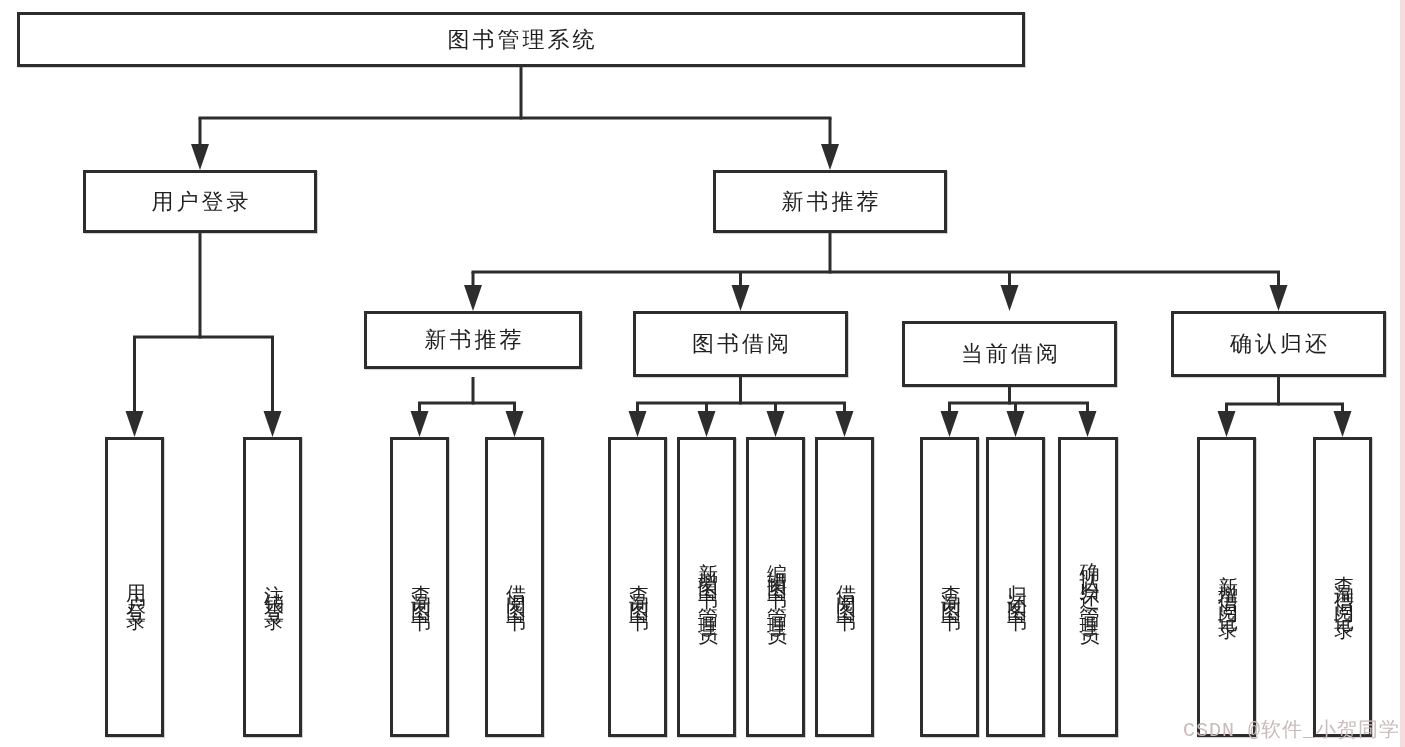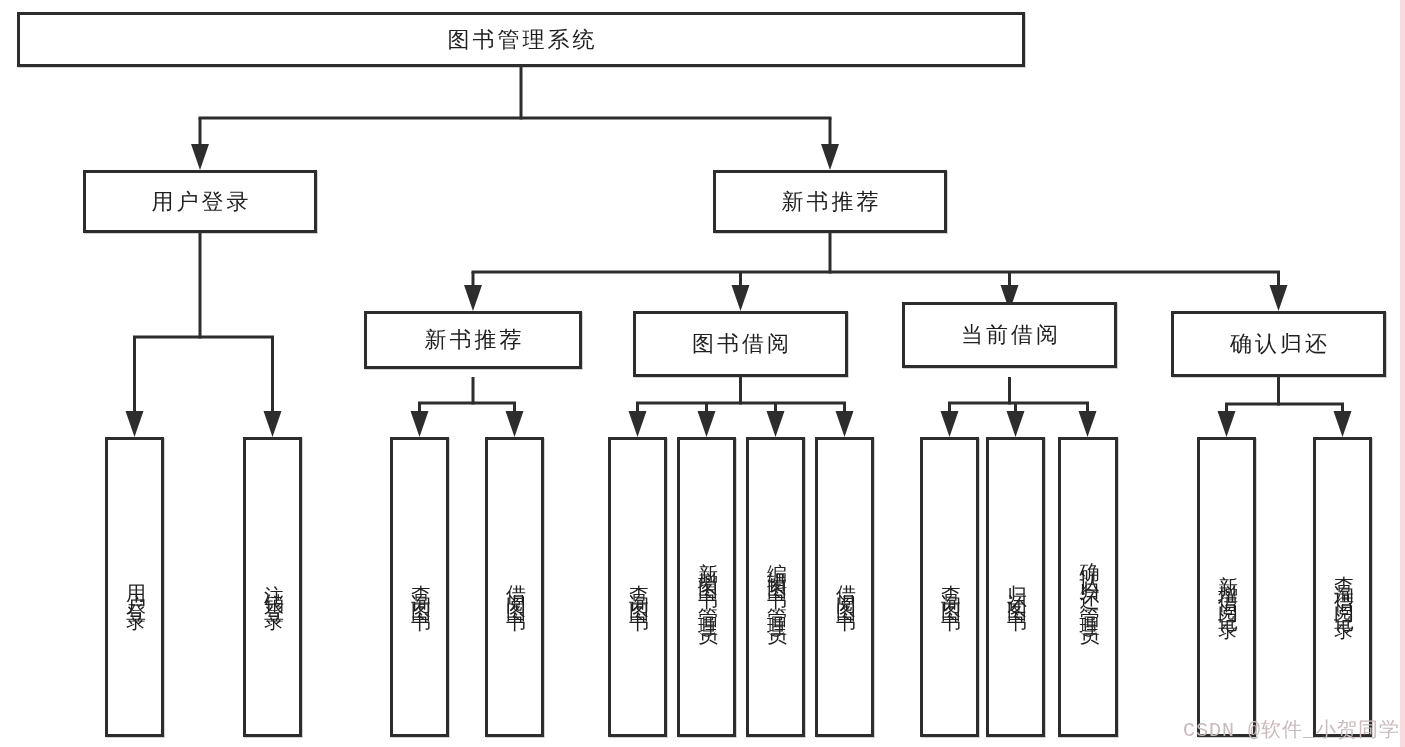--- a/index.html
+++ b/index.html
@@ -134,21 +134,21 @@
     </g>
   </svg>
 
   <div class="node h-node" style="left:17px; top:12px; width:1008px; height:55px;">图书管理系统</div>
 
   <div class="node h-node" style="left:83px; top:170px; width:234px; height:63px;">用户登录</div>
   <div class="node h-node" style="left:713px; top:170px; width:234px; height:63px;">新书推荐</div>
 
   <div class="node h-node" style="left:364px; top:311px; width:218px; height:58px;">新书推荐</div>
   <div class="node h-node" style="left:633px; top:311px; width:215px; height:66px;">图书借阅</div>
-  <div class="node h-node" style="left:902px; top:302px; width:215px; height:66px;">当前借阅</div>
+  <div class="node h-node" style="left:902px; top:321px; width:215px; height:66px;">当前借阅</div>
   <div class="node h-node" style="left:1171px; top:311px; width:215px; height:66px;">确认归还</div>
 
   <div class="node v-node" style="left:105px; top:437px; width:59px; height:300px;">用户登录</div>
   <div class="node v-node" style="left:243px; top:437px; width:59px; height:300px;">注销登录</div>
 
   <div class="node v-node" style="left:390px; top:437px; width:59px; height:300px;">查询图书</div>
   <div class="node v-node" style="left:485px; top:437px; width:59px; height:300px;">借阅图书</div>
 
   <div class="node v-node" style="left:608px; top:437px; width:59px; height:300px;">查询图书</div>
   <div class="node v-node" style="left:677px; top:437px; width:59px; height:300px;">新增图书（管理员）</div>

